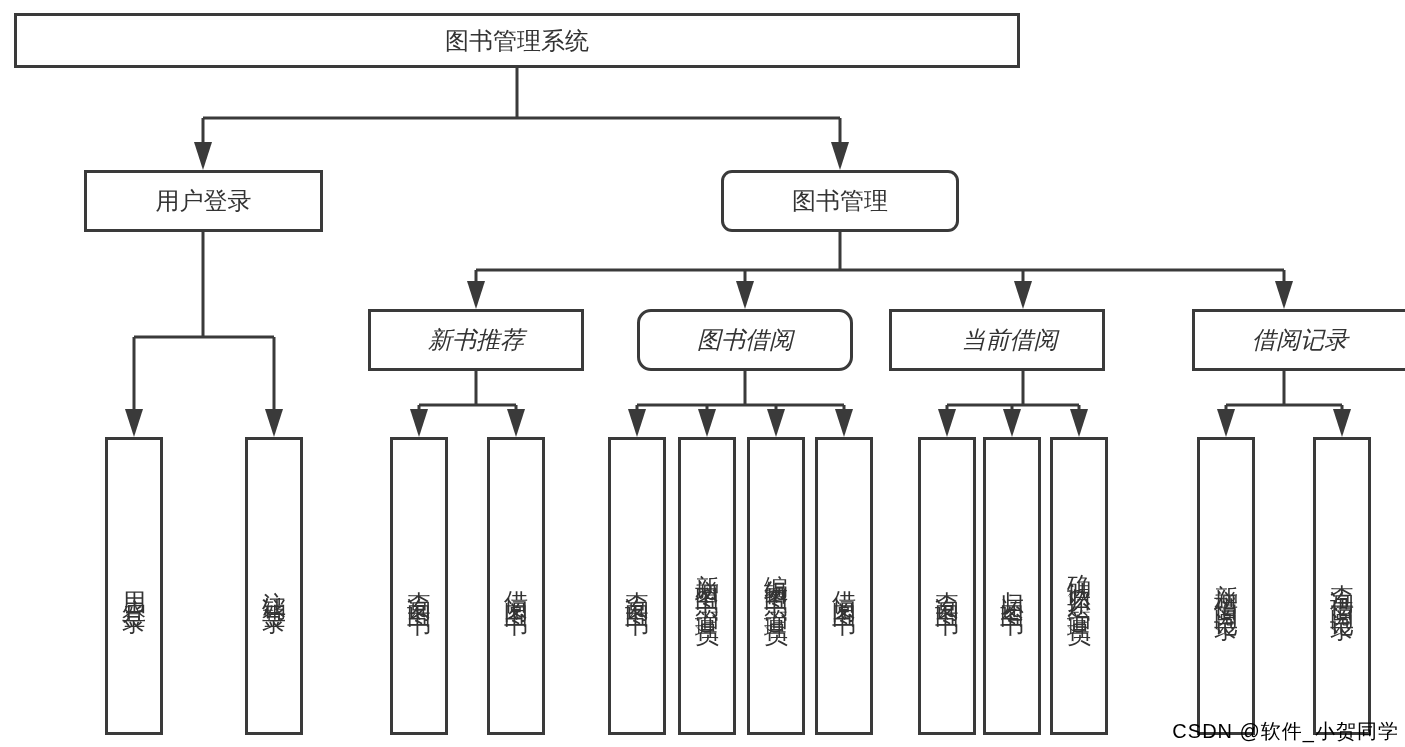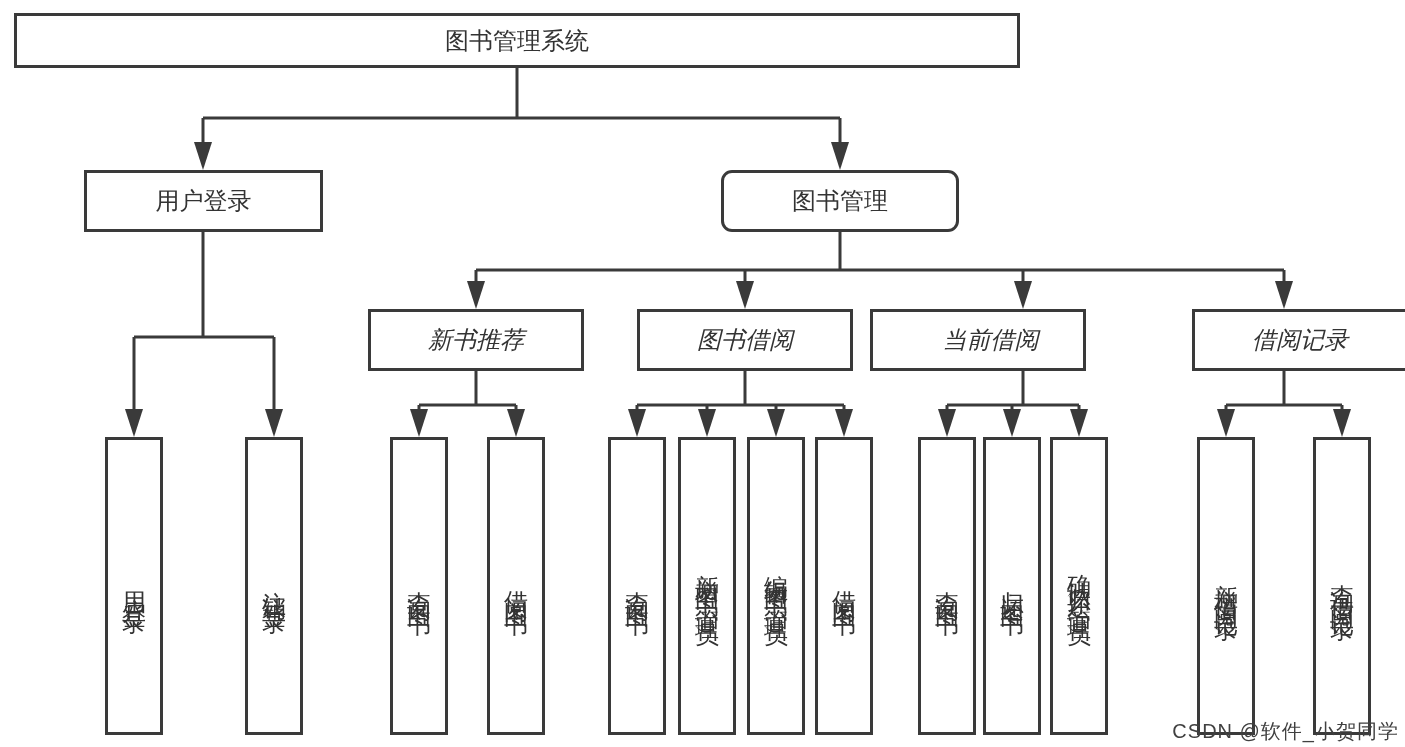--- a/index.html
+++ b/index.html
@@ -50,21 +50,21 @@
     font-size: 24px;
     letter-spacing: 7px;
     color: #333333;
     white-space: nowrap;
   }
   .watermark {
     position: absolute;
     right: 6px;
     bottom: 2px;
     font-size: 20px;
-    color: #404040;
+    color: #000000;
     letter-spacing: 1px;
     z-index: 5;
     white-space: nowrap;
   }
 </style>
 </head>
 <body>
 
 <div class="canvas">
 
@@ -115,24 +115,24 @@
   <div class="node lvl1" style="left:84px; width:239px;">
     <span>用户登录</span>
   </div>
   <div class="node lvl1" style="left:721px; width:238px;border-radius:11px;">
     <span>图书管理</span>
   </div>
 
   <div class="node lvl2" style="left:368px;">
     <span>新书推荐</span>
   </div>
-  <div class="node lvl2" style="left:637px;">
+  <div class="node lvl2" style="left:637px;border-radius:14px;">
     <span>图书借阅</span>
   </div>
-  <div class="node lvl2" style="left:870px;padding-left:25px;">
+  <div class="node lvl2" style="left:889px;padding-left:25px;">
     <span>当前借阅</span>
   </div>
   <div class="node lvl2" style="left:1176px;margin-left:16px;">
     <span>借阅记录</span>
   </div>
 
   <div class="vnode" style="left:105px;">
     <span class="vtext">用户登录</span>
   </div>
   <div class="vnode" style="left:245px;">

